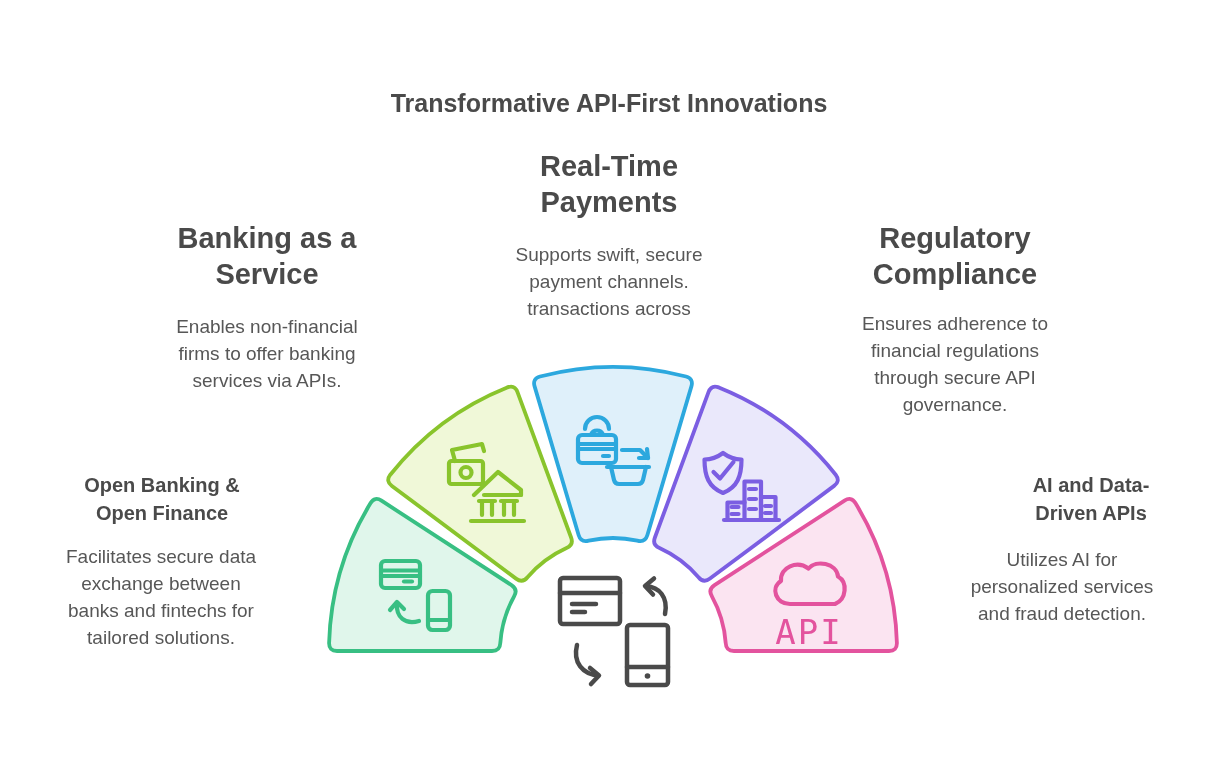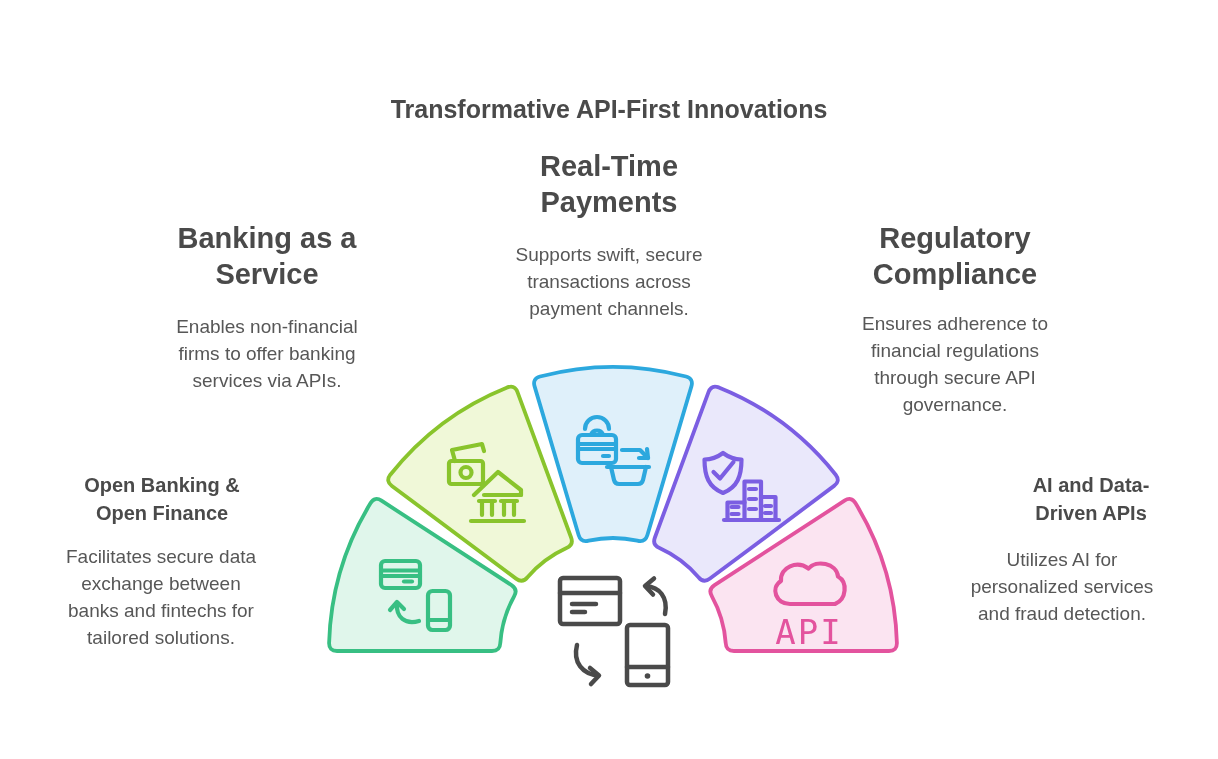--- a/index.html
+++ b/index.html
@@ -2,21 +2,21 @@
 <html style="--background: #ffffff; --heading-text: #4a4a4a; --body-text: #575757; --center-icon: #4a4a4a;"><head>
 <meta charset="utf-8">
 <style>
   html,body{margin:0;padding:0;background:#fff;}
   .page{
     position:relative;width:1218px;height:759px;overflow:hidden;
     background:var(--background,#fff);
     font-family:"Liberation Sans",sans-serif;
   }
   .title{
-    position:absolute;left:0;right:0;top:77px;margin:17px;
+    position:absolute;left:0;right:0;top:77px;margin:11px;
     text-align:center;font-size:25px;line-height:30px;font-weight:700;
     color:var(--heading-text,#4a4a4a);
   }
   .tb{position:absolute;text-align:center;}
   .h-lg{font-size:29px;line-height:36px;font-weight:700;color:var(--heading-text,#4a4a4a);}
   .h-sm{font-size:20px;line-height:28px;font-weight:700;color:var(--heading-text,#4a4a4a);}
   .body-text{font-size:19px;line-height:27px;font-weight:400;color:var(--body-text,#575757);}
   svg.fan{position:absolute;left:0;top:0;width:1218px;height:759px;}
   .wedge-shape{stroke-width:3.8;}
   .wedge-icon{fill:none;stroke-width:4.2;stroke-linecap:round;stroke-linejoin:round;}
@@ -30,22 +30,22 @@
 <div class="page">
 
   <h1 class="title">Transformative API-First Innovations</h1>
 
   <div class="tb h-lg" style="left:459px;top:148px;width:300px;">
     <div>Real-Time</div>
     <div>Payments</div>
   </div>
   <div class="tb body-text" style="left:449px;top:241px;width:320px;">
     <div>Supports swift, secure</div>
+    <div>payment channels.</div>
     <div>transactions across</div>
-    <div>payment channels.</div>
   </div>
 
   <div class="tb h-lg" style="left:117px;top:220px;width:300px;">
     <div>Banking as a</div>
     <div>Service</div>
   </div>
   <div class="tb body-text" style="left:102px;top:313px;width:330px;text-align:center;">
     <div>Enables non-financial</div>
     <div>firms to offer banking</div>
     <div>services via APIs.</div>

